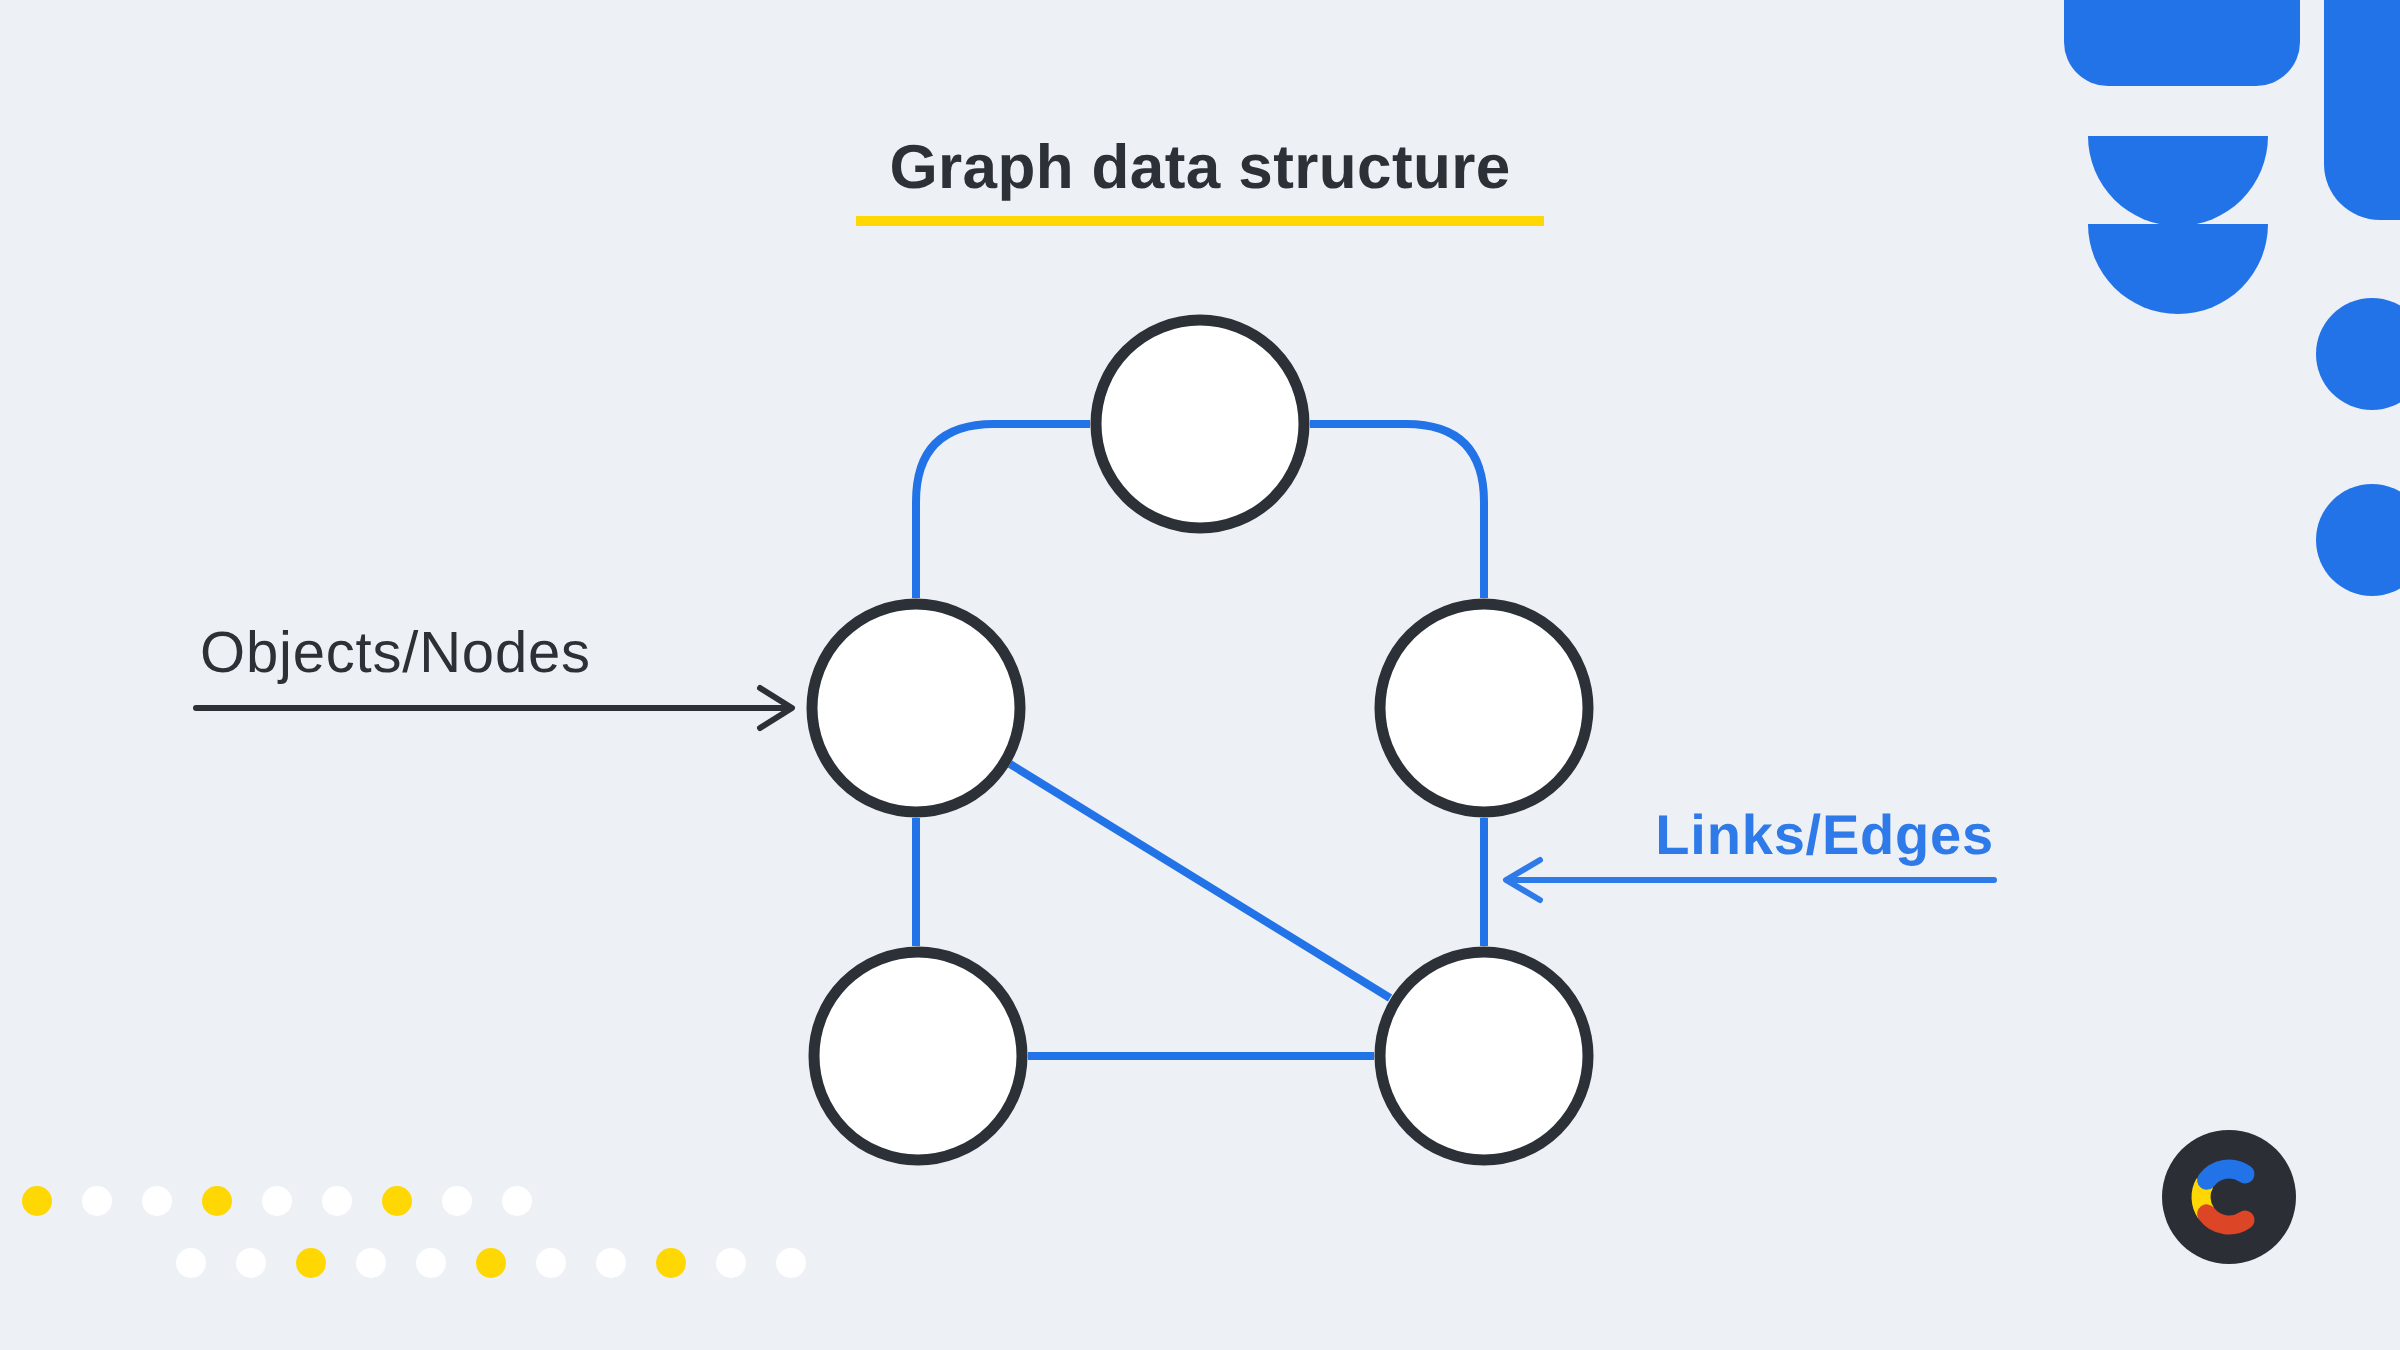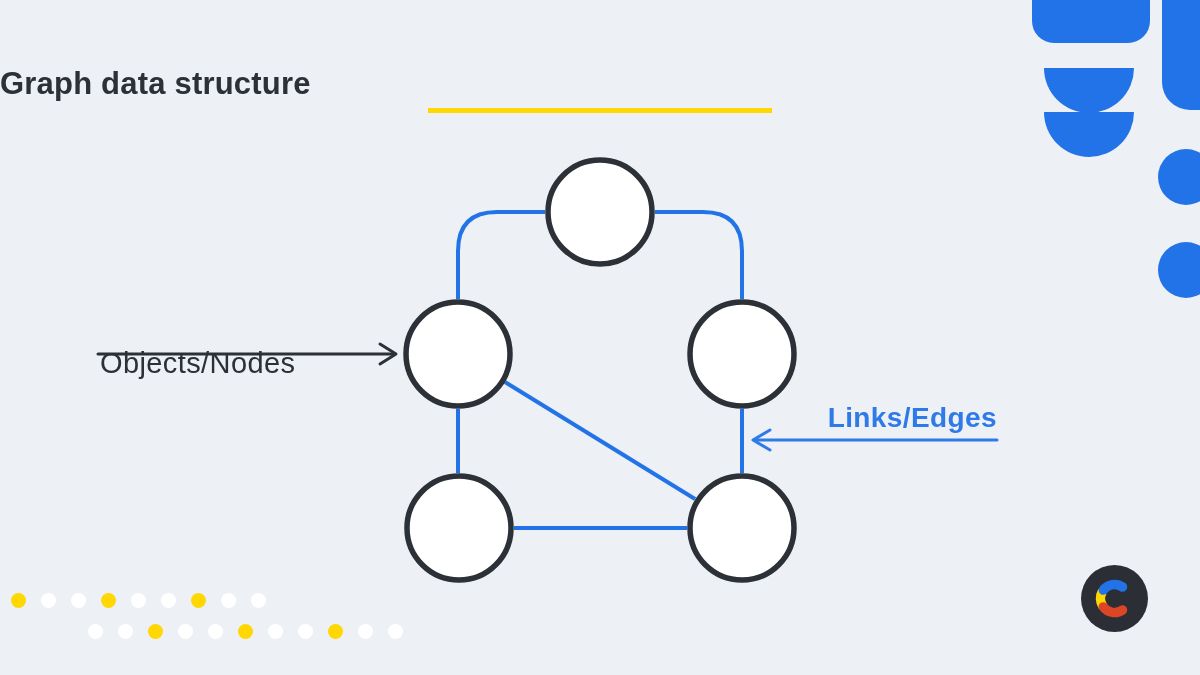--- a/index.html
+++ b/index.html
@@ -8,20 +8,21 @@
     position: relative;
     overflow: hidden;
     background: var(--bg, #edf0f4);
     font-family: "Liberation Sans", "DejaVu Sans", sans-serif;
   }
   .abs { position: absolute; }
 
   
   .title {
     left: 0; right: 0; top: 66px;
+    text-align: center;
     font-size: 31px;
     font-weight: 700;
     letter-spacing: 0.2px;
     color: var(--charcoal, #2f333a);
   }
   .title-underline {
     left: 428px; top: 108px;
     width: 344px; height: 5px;
     background: var(--yellow, #ffd702);
   }
@@ -29,21 +30,20 @@
   
   .graph-svg { left: 0; top: 0; }
 
   
   .nodes-label {
     left: 100px; top: 311px;
     font-size: 29px;
     font-weight: 400;
     letter-spacing: 0.4px;
     color: var(--charcoal, #2f333a);
-    margin-top: 36px;
   }
   .edges-label {
     right: 203px; top: 402px;
     font-size: 28px;
     font-weight: 700;
     letter-spacing: 0.4px;
     color: var(--blue-label, #2e7ae8);
   }
 
   

